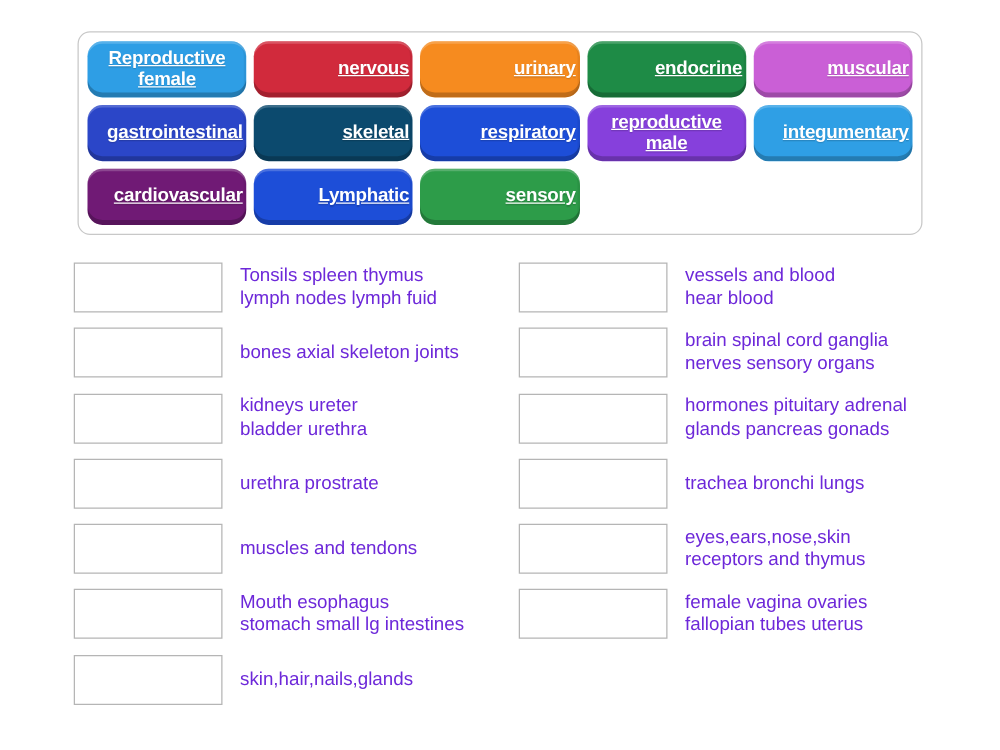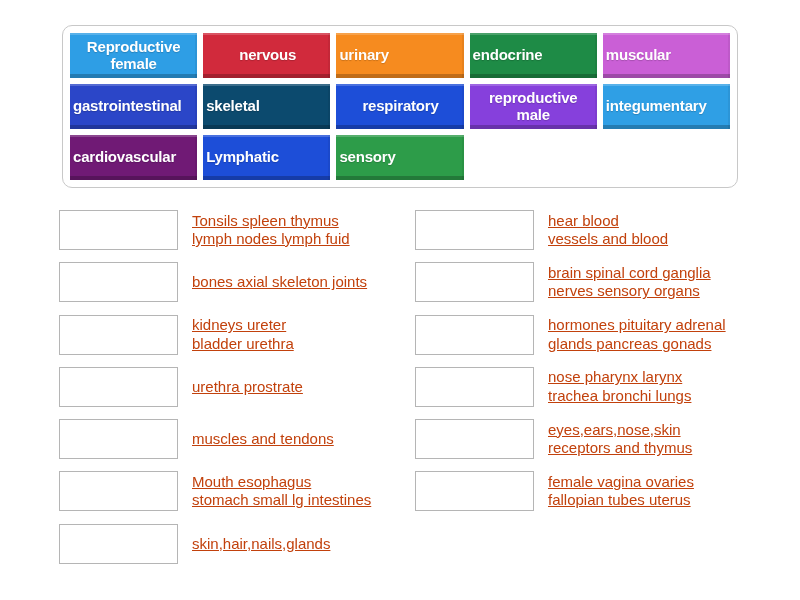--- a/index.html
+++ b/index.html
@@ -11,44 +11,45 @@
   }
   .board {
     position:absolute; left:62px; top:25px;
     width:660px; padding:7px;
     border:1px solid #c8c8c8; border-radius:10px;
     background:#ffffff;
     display:grid; grid-template-columns:repeat(5,1fr); gap:6px;
     box-sizing:content-box;
   }
   .tile {
-    height:45px; border-radius:0;
-    display:flex; align-items:center; justify-content:flex-start;
+    height:45px; border-radius:12px;
+    display:flex; align-items:center; justify-content:flex-end;
     color:#ffffff; font-weight:bold; font-size:15px;
     line-height:1.12; text-align:center;
     padding:0 3px; box-sizing:border-box;
     letter-spacing:-0.2px;
     box-shadow: inset 0 -4px 0 rgba(0,0,0,0.22),
                 inset 0 2px 0 rgba(255,255,255,0.20),
                 inset -2px 0 0 rgba(0,0,0,0.06);
     text-shadow: 0 1px 1px rgba(0,0,0,0.18);
     cursor:grab;
+    text-decoration:underline;
   }
   .col {
     position:absolute; display:flex; flex-direction:column; gap:12.3px;
   }
   .col-left  { left:59px;  top:210px; }
   .col-right { left:415px; top:210px; }
   .match-row { display:flex; align-items:center; gap:14px; height:40px; }
   .slot {
     width:117px; height:38px; flex:0 0 auto;
     border:1px solid #b5b5b5; background:#ffffff;
   }
   .desc {
-    font-size:15px; line-height:18.5px; color:#c2410c; white-space:nowrap;text-decoration:underline;
+    font-size:15px; line-height:18.5px; color:#6d28d9; white-space:nowrap;
   }
 </style>
 </head>
 <body>
 
 <div class="board">
     <div class="tile" style="background: rgb(46, 158, 229);">
       <span>Reproductive female</span>
     </div>
     <div class="tile" style="background: rgb(209, 42, 60); padding-left: 36px;">
@@ -132,42 +133,41 @@
       <div class="slot"></div>
       <div class="desc">
         <div>skin,hair,nails,glands</div>
       </div>
     </div>
   </div>
 <div class="col col-right">
     <div class="match-row">
       <div class="slot"></div>
       <div class="desc">
+        <div>vessels and blood</div>
         <div>hear blood</div>
-        <div>vessels and blood</div>
       </div>
     </div>
     <div class="match-row">
       <div class="slot"></div>
       <div class="desc">
         <div>brain spinal cord ganglia</div>
         <div>nerves sensory organs</div>
       </div>
     </div>
     <div class="match-row">
       <div class="slot"></div>
       <div class="desc">
         <div>hormones pituitary adrenal</div>
         <div>glands pancreas gonads</div>
       </div>
     </div>
     <div class="match-row">
       <div class="slot"></div>
       <div class="desc">
-        <div>nose pharynx larynx</div>
         <div>trachea bronchi lungs</div>
       </div>
     </div>
     <div class="match-row">
       <div class="slot"></div>
       <div class="desc">
         <div>eyes,ears,nose,skin</div>
         <div>receptors and thymus</div>
       </div>
     </div>

